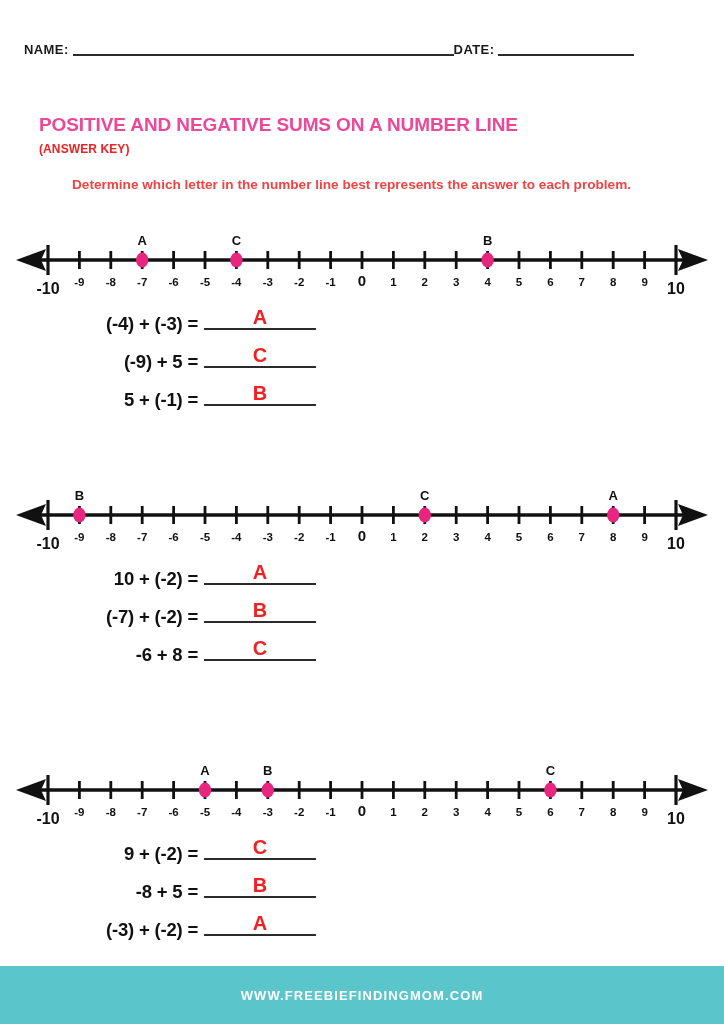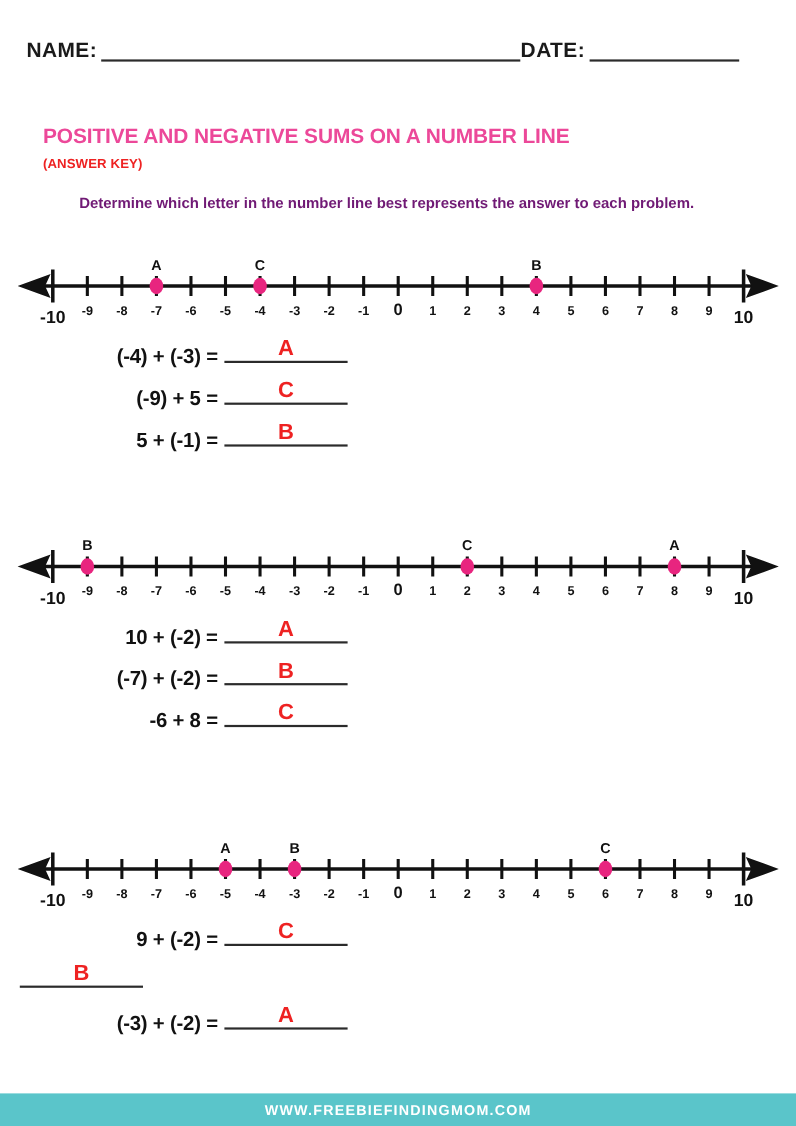--- a/index.html
+++ b/index.html
@@ -23,21 +23,21 @@
     right: 24px;
     height: 24px;
     display: flex;
     align-items: flex-end;
   }
   .field {
     display: flex;
     align-items: flex-end;
   }
   .field-label {
-    font-size: 19px;
+    font-size: 13px;
     font-weight: 700;
     letter-spacing: 0.4px;
     color: #1a1a1a;
     line-height: 1;
     white-space: nowrap;
   }
   .field-rule {
     border-bottom: 2.5px solid #2b2b2b;
     margin-left: 4px;
     height: 1px;
@@ -67,21 +67,21 @@
     color: #ee2222;
     letter-spacing: 0.1px;
   }
   .instructions {
     position: absolute;
     top: 175px;
     left: 39px;
     width: 600px;
     font-size: 13.6px;
     font-weight: 700;
-    color: #701a75;
+    color: #ef4444;
     line-height: 1.42;
     padding-left: 33px;
   }
 
   
   .nl-block {
     position: absolute;
     left: 0;
     width: 724px;
     height: 58px;
@@ -126,21 +126,21 @@
     color: #ee2222;
     line-height: 1;
   }
 
   
   .footer-bar {
     position: absolute;
     left: 0;
     bottom: 0;
     width: 724px;
-    height: 30px;
+    height: 58px;
     background: #5ac5ca;
     display: flex;
     align-items: center;
     justify-content: center;
   }
   .footer-text {
     color: #ffffff;
     font-size: 13px;
     font-weight: 700;
     letter-spacing: 1.1px;
@@ -372,20 +372,21 @@
     </svg>
   </div>
 <div class="problems" id="pr-3" style="top:833px">
     <div class="prob-row">
       <div class="prob-expr">9 + (-2) =</div>
       <div class="prob-blank">
         <span class="prob-answer">C</span>
       </div>
     </div>
     <div class="prob-row">
+      <div class="prob-expr">-8 + 5 =</div>
       <div class="prob-blank">
         <span class="prob-answer">B</span>
       </div>
     </div>
     <div class="prob-row">
       <div class="prob-expr">(-3) + (-2) =</div>
       <div class="prob-blank">
         <span class="prob-answer">A</span>
       </div>
     </div>

